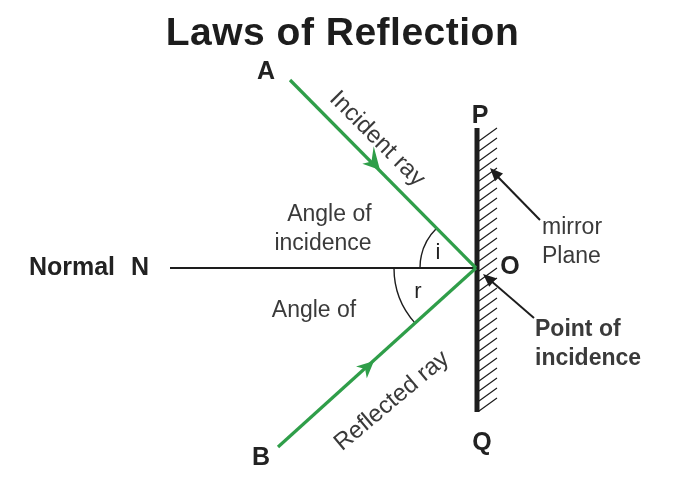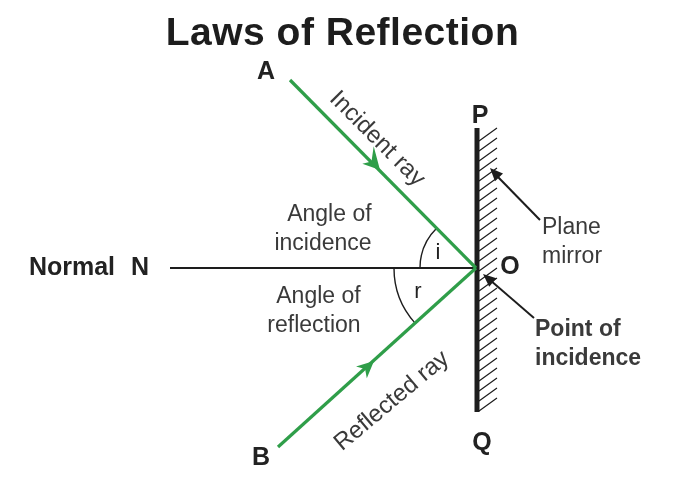--- a/index.html
+++ b/index.html
@@ -64,28 +64,27 @@
 
   <div class="lbl raylbl rot45" style="left:378px;top:138px;">Incident ray</div>
   <div class="lbl raylbl rotm40" style="left:391px;top:400px;">Reflected ray</div>
 
   <div class="block desc center" style="left:323px;top:228px;transform:translate(-50%,-50%);">
     <div>Angle of</div>
     <div>incidence</div>
   </div>
   <div class="block desc center" style="left:314px;top:310px;transform:translate(-50%,-50%);">
     <div>Angle of</div>
-    <div>reflection</div>
   </div>
 
   <div class="lbl sym" style="left:438px;top:252px;">i</div>
   <div class="lbl sym" style="left:418px;top:291px;">r</div>
 
   <div class="block desc" style="left:542px;top:212px;">
+    <div>mirror</div>
     <div>Plane</div>
-    <div>mirror</div>
   </div>
   <div class="block desc" style="left:535px;top:314px;font-weight:bold;">
     <div>Point of</div>
     <div>incidence</div>
   </div>
 
 </div>
 
 </body></html>

